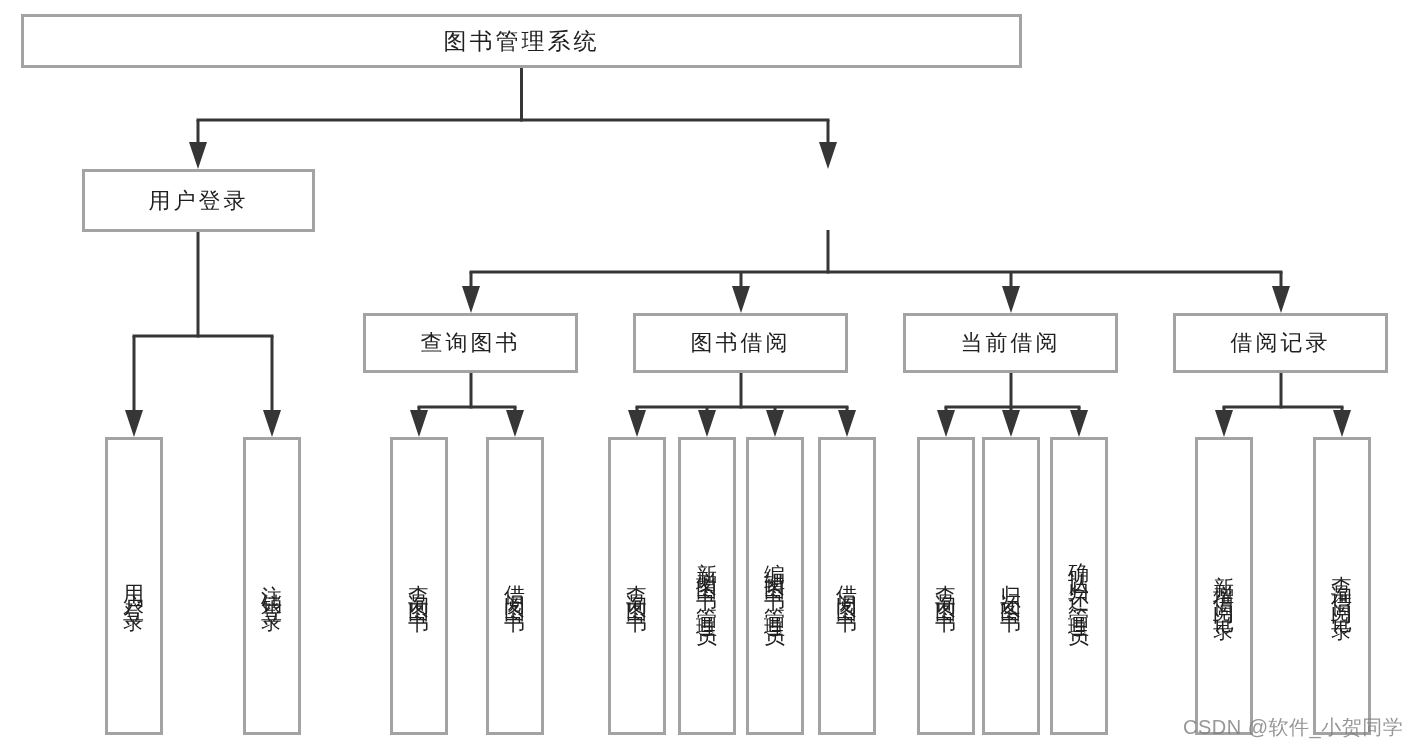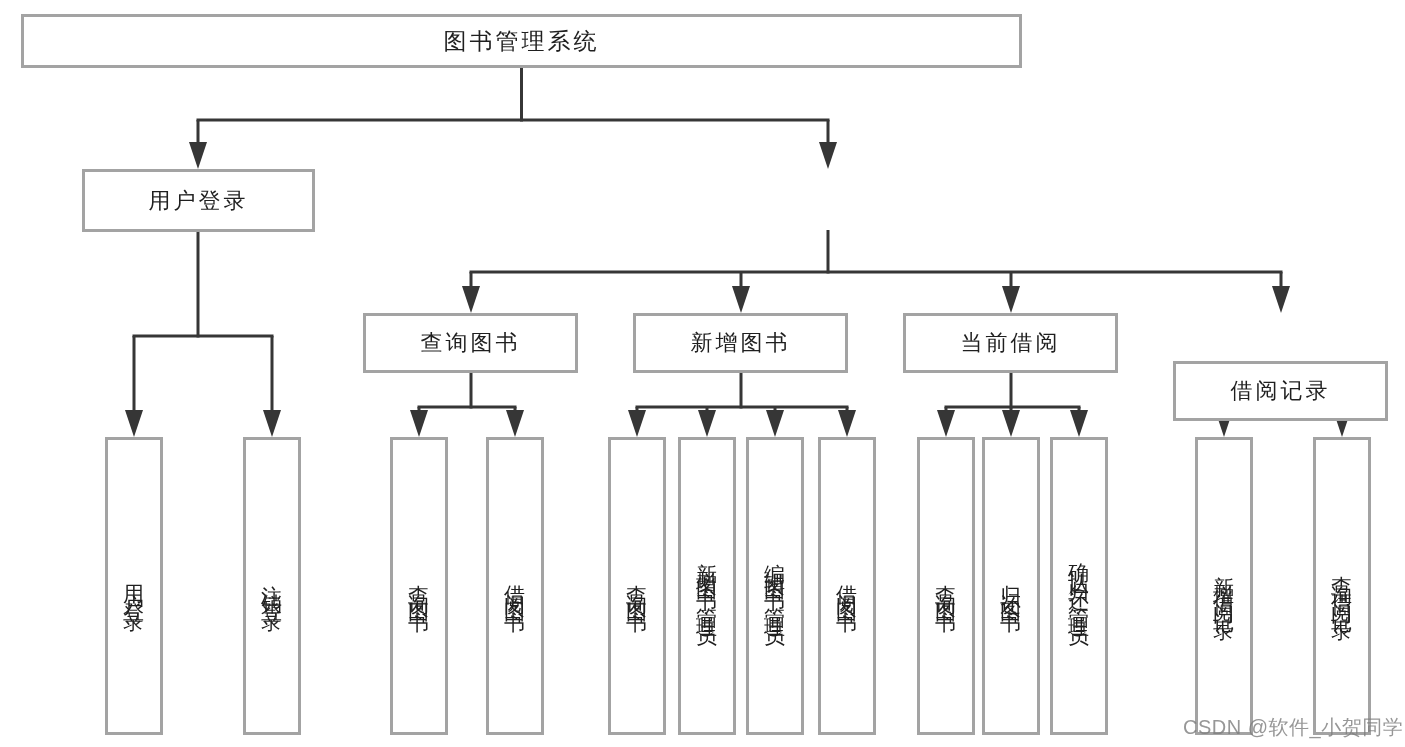--- a/index.html
+++ b/index.html
@@ -45,21 +45,21 @@
     letter-spacing: 3px;
     white-space: nowrap;
   }
   .node-login   { left: 82px;  top: 169px; width: 233px; height: 63px; }
   .node-mgmt    { left: 711px; top: 169px; width: 234px; height: 63px; }
 
   .node-section { top: 313px; width: 215px; height: 60px; }
   .node-sec-0 { left: 363px; }
   .node-sec-1 { left: 633px; }
   .node-sec-2 { left: 903px; }
-  .node-sec-3 { left: 1173px; margin-top: 48px; }
+  .node-sec-3 { left: 1173px; }
 
   .node-leaf { top: 437px; width: 58px; height: 298px; }
   .v-label {
     writing-mode: vertical-rl;
     text-orientation: mixed;
     font-size: 21px;
     letter-spacing: 9px;
     line-height: 1;
     white-space: nowrap;
   }
@@ -146,21 +146,21 @@
   </div>
 
   <div class="node node-login">
     <span class="h-label">用户登录</span>
   </div>
 
   <div class="node node-section node-sec-0">
     <span class="h-label">查询图书</span>
   </div>
   <div class="node node-section node-sec-1">
-    <span class="h-label">新增图书</span>
+    <span class="h-label">图书借阅</span>
   </div>
   <div class="node node-section node-sec-2">
     <span class="h-label">当前借阅</span>
   </div>
   <div class="node node-section node-sec-3">
     <span class="h-label">借阅记录</span>
   </div>
 
   <div class="node node-leaf leaf-0">
     <span class="v-label">用户登录</span>

